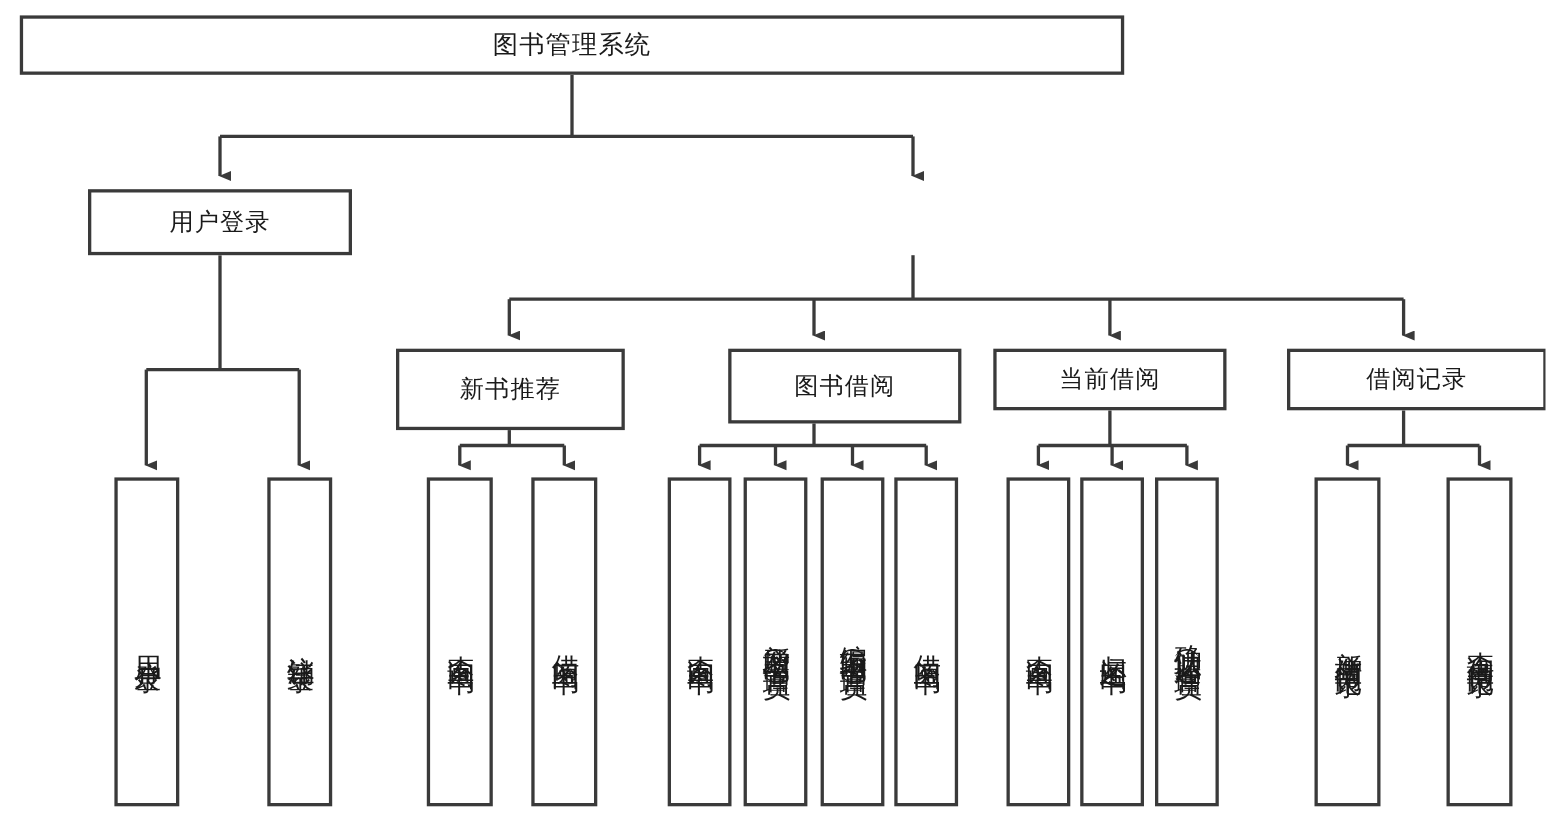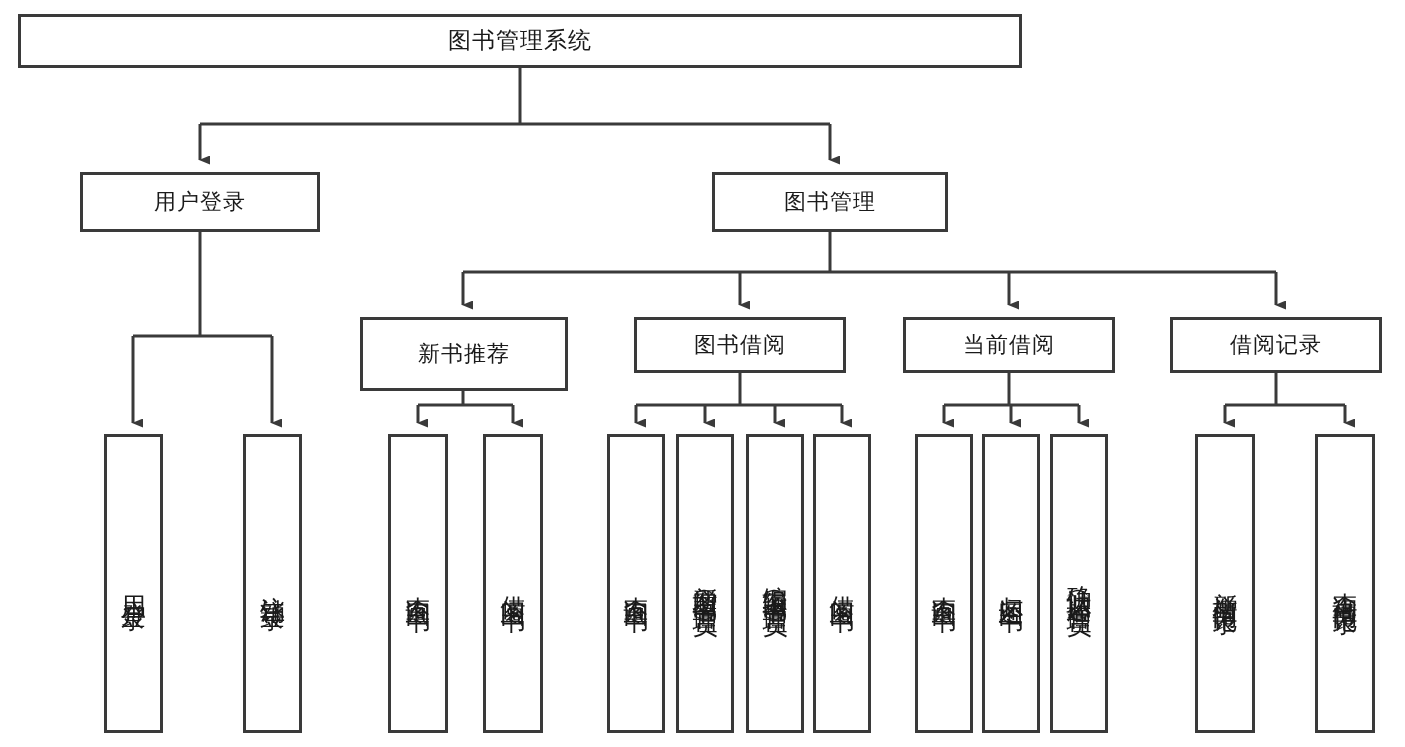--- a/index.html
+++ b/index.html
@@ -111,34 +111,31 @@
     </g>
   </svg>
 
   <div class="node horiz lvl0" style="left:18px;top:14px;width:1004px;height:54px;">
     <span class="lbl">图书管理系统</span>
   </div>
 
   <div class="node horiz lvl1" style="left:80px;top:172px;width:240px;height:60px;">
     <span class="lbl">用户登录</span>
   </div>
-  <div class="node horiz lvl1" style="left:712px;top:172px;width:236px;height:60px;">
-    <span class="lbl">图书管理</span>
-  </div>
 
   <div class="node horiz lvl2" style="left:360px;top:317px;width:208px;height:74px;">
     <span class="lbl">新书推荐</span>
   </div>
-  <div class="node horiz lvl2" style="left:634px;top:317px;width:212px;height:56px;">
+  <div class="node horiz lvl2" style="left:662px;top:317px;width:212px;height:68px;">
     <span class="lbl">图书借阅</span>
   </div>
   <div class="node horiz lvl2" style="left:903px;top:317px;width:212px;height:56px;">
     <span class="lbl">当前借阅</span>
   </div>
-  <div class="node horiz lvl2" style="left:1170px;top:317px;width:212px;height:56px;">
+  <div class="node horiz lvl2" style="left:1170px;top:317px;width:236px;height:56px;">
     <span class="lbl">借阅记录</span>
   </div>
 
   <div class="node vert" style="left:104px;top:434px;width:59px;height:299px;">
     <span class="lbl">用户登录</span>
   </div>
   <div class="node vert" style="left:243px;top:434px;width:59px;height:299px;">
     <span class="lbl">注销登录</span>
   </div>
 

